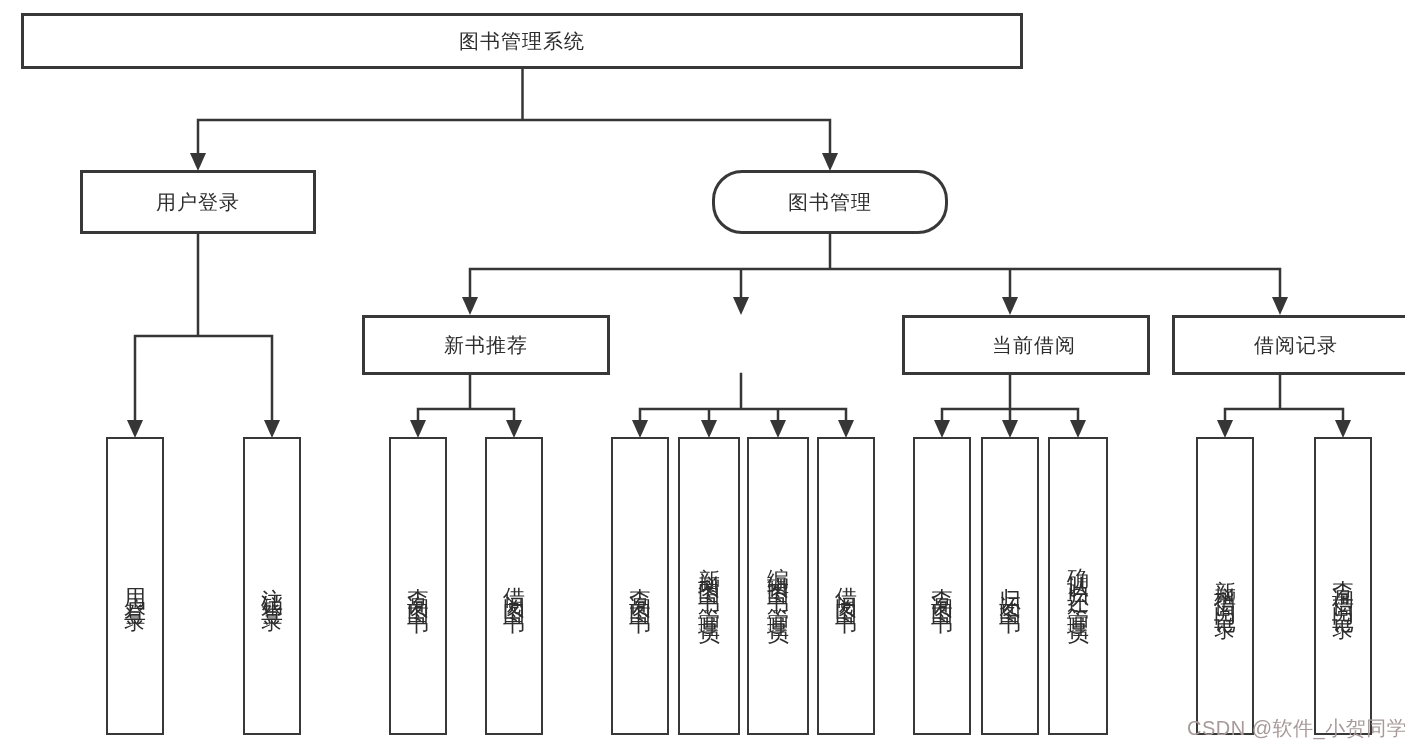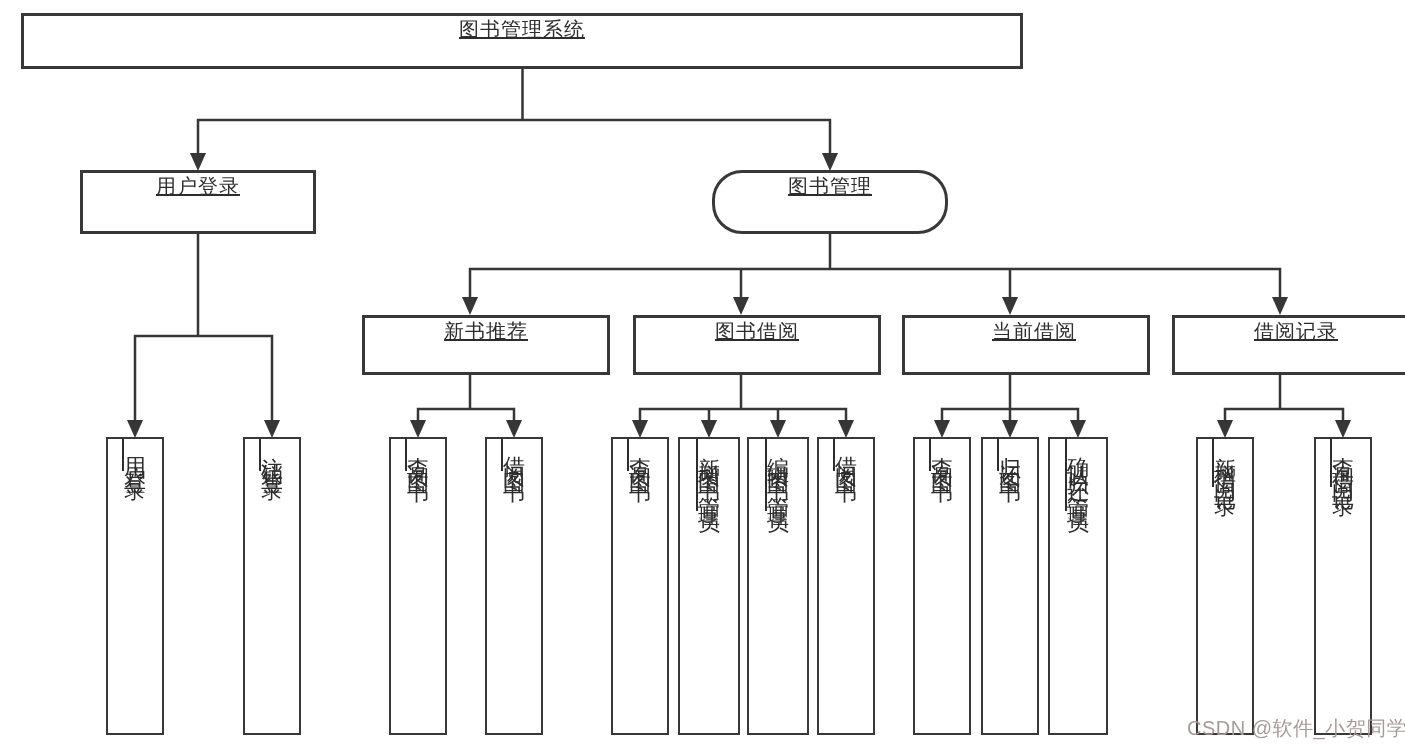--- a/index.html
+++ b/index.html
@@ -10,24 +10,23 @@
     background:#ffffff;
     font-family:"Liberation Sans","DejaVu Sans",sans-serif;
     color:#2d2d2d;
     overflow:hidden;
   }
   .box{
     position:absolute;
     border:3px solid #383838;
     background:#ffffff;
     display:flex;
-    align-items:flex-start;
+    align-items:center;
     justify-content:center;
     text-align:center;
-    text-decoration:underline;
   }
   .box.root{
     left:21px;top:13px;width:1002px;height:56px;
     font-size:20px;letter-spacing:1px;
   }
   .box.lvl1{
     top:170px;width:236px;height:64px;
     font-size:20px;letter-spacing:1px;
   }
   .box.lvl2{
@@ -111,23 +110,20 @@
   <div class="box lvl1" style="left:80px;">
     <span>用户登录</span>
   </div>
   <div class="box lvl1" style="left:712px;border-radius:30px;">
     <span>图书管理</span>
   </div>
 
   <div class="box lvl2" style="left:362px;">
     <span>新书推荐</span>
   </div>
-  <div class="box lvl2" style="left:633px;">
-    <span>图书借阅</span>
-  </div>
   <div class="box lvl2" style="left:902px;padding-left:16px;">
     <span>当前借阅</span>
   </div>
   <div class="box lvl2" style="left:1172px;">
     <span>借阅记录</span>
   </div>
 
   <div class="box leaf" style="left:106px;width:58px;">
     <span class="vtext">用户登录</span>
   </div>

